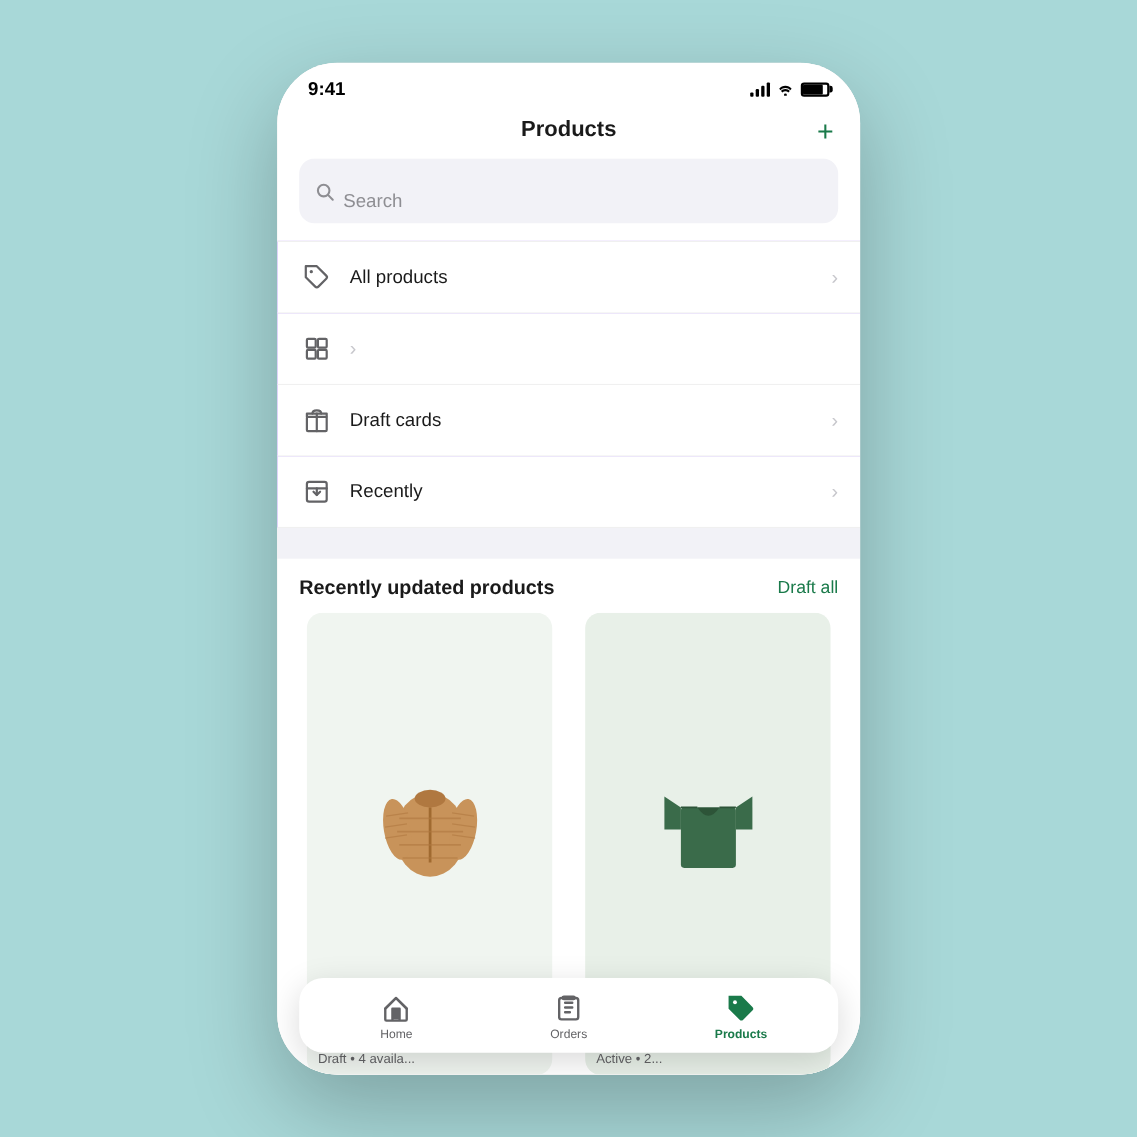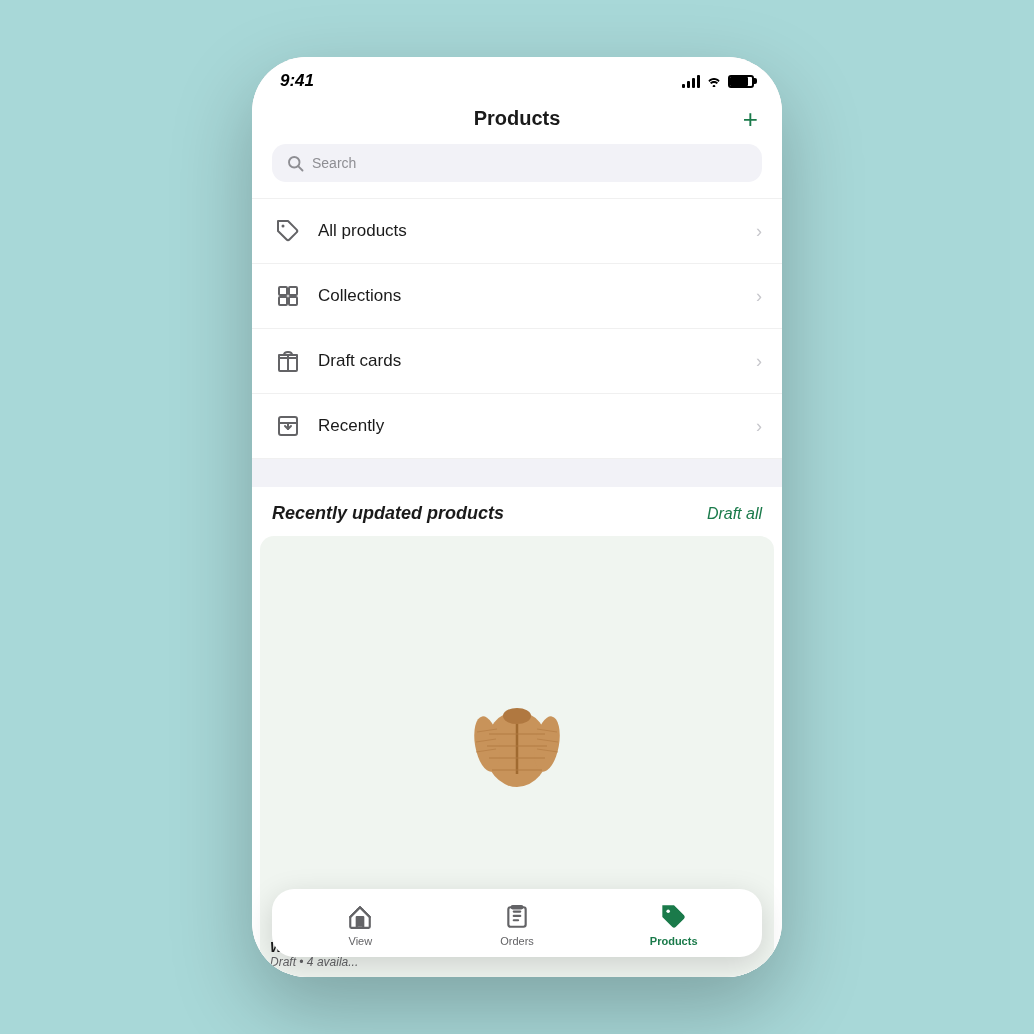--- a/index.html
+++ b/index.html
@@ -61,21 +61,20 @@
     }
 
     
     .status-bar {
       display: flex;
       justify-content: space-between;
       align-items: center;
       padding: 14px 28px 6px;
       flex-shrink: 0;
       background: white;
-      font-style: italic;
     }
 
     .status-time {
       font-size: 17px;
       font-weight: 600;
       color: #000;
     }
 
     .status-icons {
       display: flex;
@@ -166,21 +165,22 @@
       gap: 8px;
     }
 
     .search-icon-svg {
       color: #8e8e93;
       flex-shrink: 0;
     }
 
     .search-placeholder {
       color: #8e8e93;
-      font-size: 14px;
+      font-size: 17px;
+      margin-top: 19px;
     }
 
     
     .menu-list {
       background: #8b5cf6;
       flex-shrink: 0;
     }
 
     .menu-item {
       display: flex;
@@ -225,21 +225,20 @@
       flex-shrink: 0;
     }
 
     
     .recent-section {
       background: white;
       flex: 1;
       overflow: hidden;
       display: flex;
       flex-direction: column;
-      font-style: italic;
     }
 
     .recent-header {
       display: flex;
       align-items: center;
       justify-content: space-between;
       padding: 16px 20px 12px;
       flex-shrink: 0;
     }
 
@@ -252,21 +251,21 @@
     .view-all-btn {
       font-size: 16px;
       color: #1a7a4a;
       cursor: pointer;
     }
 
     
     .product-cards {
       display: flex;
       gap: 30px;
-      padding: 0 8px;
+      padding: 0 27px;
       flex: 1;
       overflow: hidden;
     }
 
     .product-card {
       flex: 1;
       background: #f0f5f0;
       border-radius: 14px;
       overflow: hidden;
       display: flex;
@@ -408,21 +407,20 @@
 
       <div class="menu-item">
         <div class="menu-icon">
           <svg width="24" height="24" viewBox="0 0 24 24" fill="none" stroke="#636366" stroke-width="2" stroke-linecap="round" stroke-linejoin="round">
             <rect x="3" y="3" width="8" height="8" rx="1"></rect>
             <rect x="13" y="3" width="8" height="8" rx="1"></rect>
             <rect x="3" y="13" width="8" height="8" rx="1"></rect>
             <rect x="13" y="13" width="8" height="8" rx="1"></rect>
           </svg>
         </div>
-        <span class="menu-label">Collections</span>
         <span class="menu-chevron">›</span>
       </div>
 
       <div class="menu-item">
         <div class="menu-icon">
           <svg width="24" height="24" viewBox="0 0 24 24" fill="none" stroke="#636366" stroke-width="2" stroke-linecap="round" stroke-linejoin="round">
             <rect x="3" y="9" width="18" height="13" rx="1"></rect>
             <polyline points="3 9 3 6 21 6 21 9"></polyline>
             <line x1="12" y1="6" x2="12" y2="22"></line>
             <path d="M8 6c0-2 1.5-3 4-3s4 1 4 3"></path>
@@ -484,36 +482,59 @@
               <line x1="70" y1="65" x2="91" y2="68" stroke="#b07840" stroke-width="1.2" opacity="0.6"></line>
               <line x1="70" y1="75" x2="91" y2="78" stroke="#b07840" stroke-width="1.2" opacity="0.6"></line>
             </svg>
           </div>
           <div class="product-info">
             <div class="product-name">Women's Jacket</div>
             <div class="product-status">Draft • 4 availa...</div>
           </div>
         </div>
 
+        <div class="product-card product-card-second">
+          <div class="product-card-image">
+
+            <svg width="90" height="110" viewBox="0 0 90 110">
+
+              <rect x="20" y="45" width="50" height="55" rx="3" fill="#3a6b4a"></rect>
+
+              <polygon points="20,45 5,35 5,65 20,65" fill="#3a6b4a"></polygon>
+
+              <polygon points="70,45 85,35 85,65 70,65" fill="#3a6b4a"></polygon>
+
+              <path d="M35 45 Q45 60 55 45" fill="#2d5438" stroke="none"></path>
+
+              <line x1="20" y1="45" x2="35" y2="45" stroke="#2d5438" stroke-width="1.5"></line>
+
+              <line x1="55" y1="45" x2="70" y2="45" stroke="#2d5438" stroke-width="1.5"></line>
+            </svg>
+          </div>
+          <div class="product-info">
+            <div class="product-name">Men's Sh...</div>
+            <div class="product-status">Active • 2...</div>
+          </div>
+        </div>
 
       </div>
     </div>
 
     <div class="tab-bar-wrapper">
 
       <div class="tab-item">
         <div class="tab-icon">
           <svg width="26" height="26" viewBox="0 0 24 24" fill="none" stroke="#636366" stroke-width="2" stroke-linecap="round" stroke-linejoin="round">
             <path d="M3 12L12 3l9 9"></path>
             <path d="M9 21V12h6v9"></path>
             <rect x="9" y="12" width="6" height="9" rx="0.5" fill="#636366" stroke="none"></rect>
             <path d="M3 12L12 3l9 9v9a1 1 0 01-1 1H4a1 1 0 01-1-1z" fill="none" stroke="#636366" stroke-width="2"></path>
           </svg>
         </div>
-        <span class="tab-label">View</span>
+        <span class="tab-label">Home</span>
       </div>
 
       <div class="tab-item">
         <div class="tab-icon">
           <svg width="26" height="26" viewBox="0 0 24 24" fill="none" stroke="#636366" stroke-width="2" stroke-linecap="round" stroke-linejoin="round">
             <rect x="4" y="3" width="16" height="18" rx="2"></rect>
             <path d="M9 7h6M9 11h6M9 15h4"></path>
             <path d="M8 2h8a1 1 0 010 2H8a1 1 0 010-2z"></path>
           </svg>
         </div>

